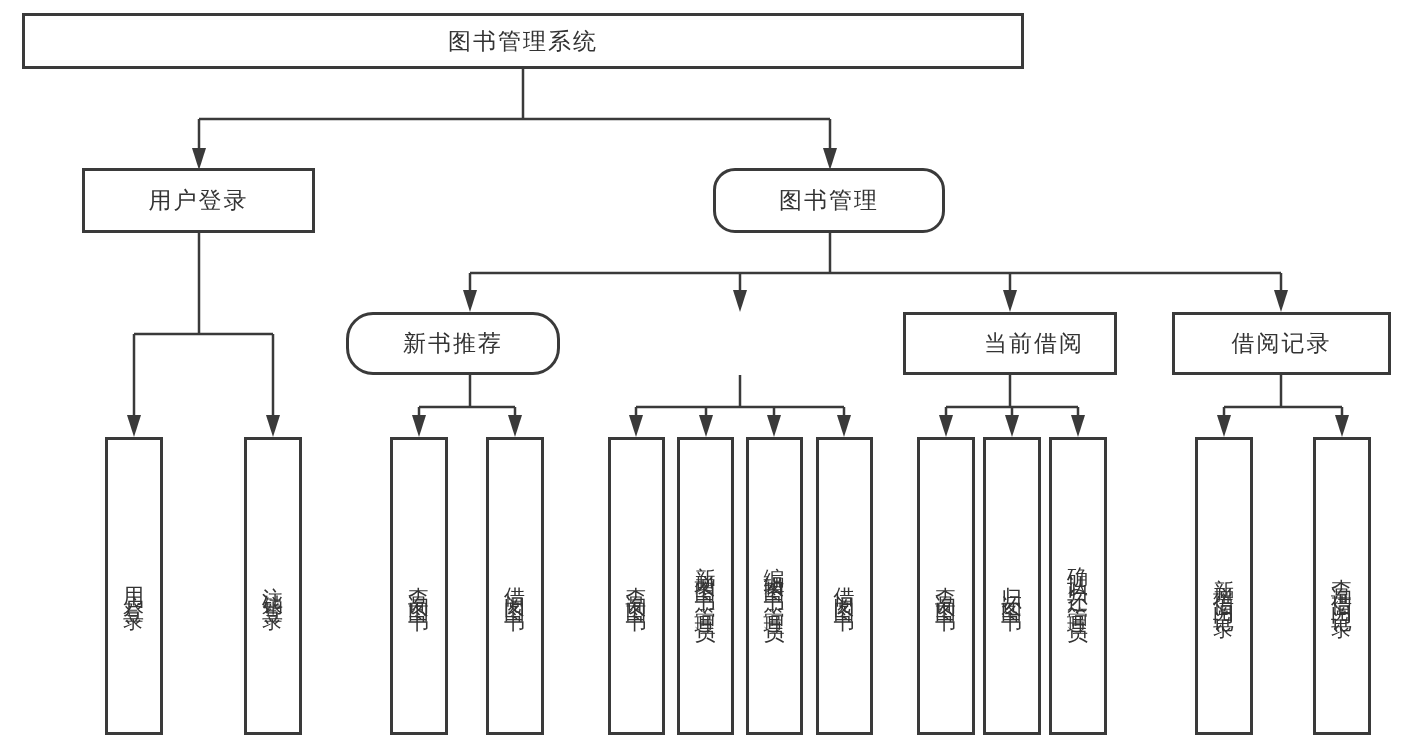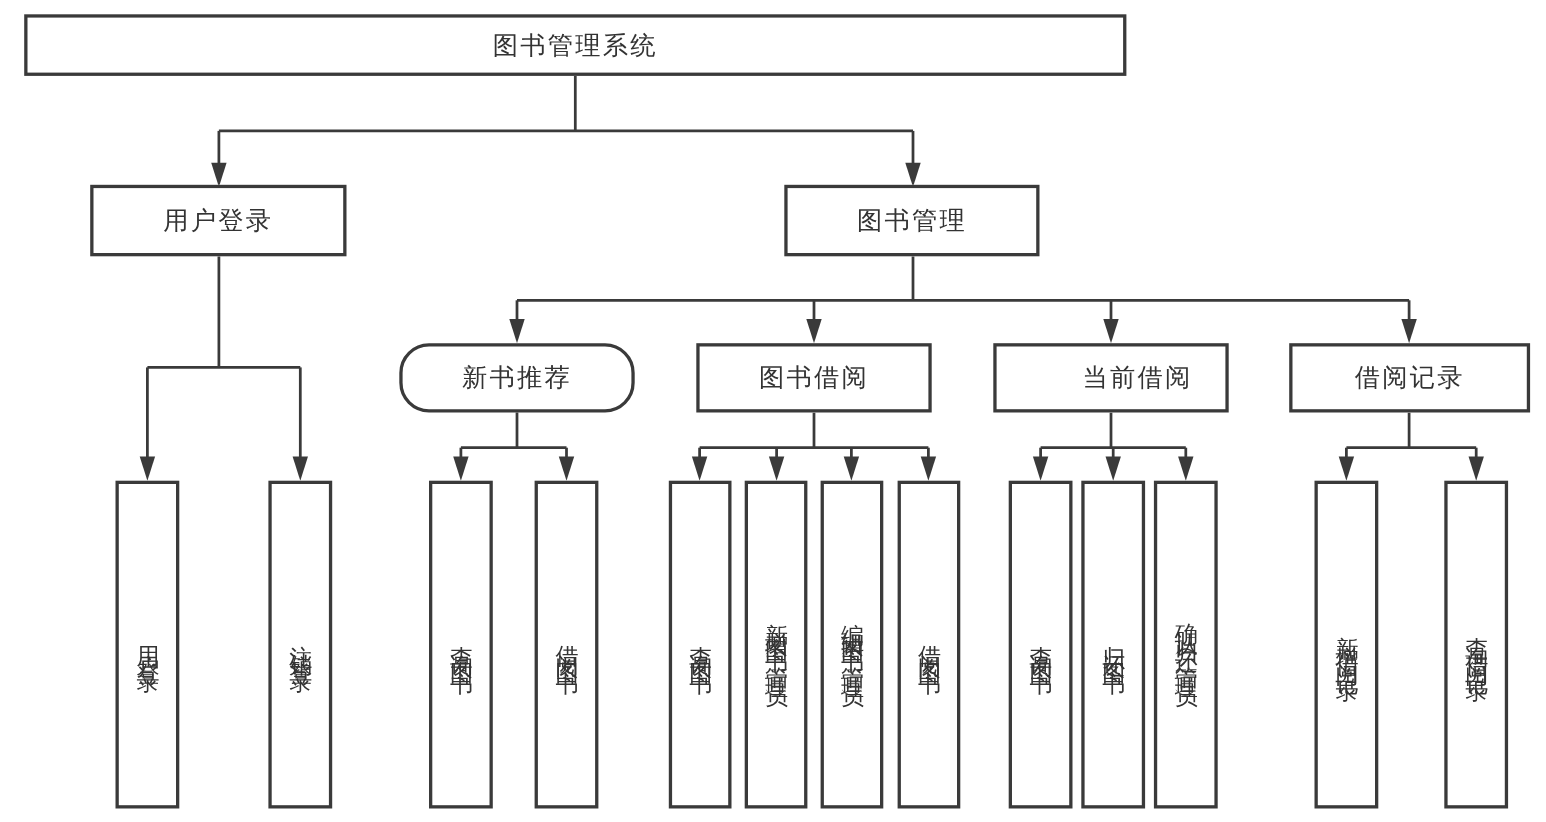--- a/index.html
+++ b/index.html
@@ -133,24 +133,23 @@
       <polygon points="1005,415 1019,415 1012,437"></polygon>
       <polygon points="1071,415 1085,415 1078,437"></polygon>
       <polygon points="1217,415 1231,415 1224,437"></polygon>
       <polygon points="1335,415 1349,415 1342,437"></polygon>
     </g>
   </svg>
 
   <div class="node" style="left:22px; top:13px; width:1002px; height:56px;">图书管理系统</div>
 
   <div class="node" style="left:82px; top:168px; width:233px; height:65px;">用户登录</div>
-  <div class="node" style="left:713px; top:168px; width:232px; height:65px;">图书管理</div>
+  <div class="node" style="left:713px; top:168px; width:232px; height:65px;border-radius:22px;">图书管理</div>
 
-  <div class="node" style="left:363px; top:312px; width:214px; height:63px;border-radius:27px;">新书推荐</div>
-  <div class="node" style="left:633px; top:312px; width:214px; height:63px;">图书借阅</div>
+  <div class="node" style="left:346px; top:312px; width:214px; height:63px;border-radius:27px;">新书推荐</div>
   <div class="node" style="left:903px; top:312px; width:214px; height:63px;padding-left:48px;">当前借阅</div>
   <div class="node" style="left:1172px; top:312px; width:219px; height:63px;">借阅记录</div>
 
   <div class="leaf" style="left:105px;">
     <span>用户登录</span>
   </div>
   <div class="leaf" style="left:244px;">
     <span>注销登录</span>
   </div>
 

